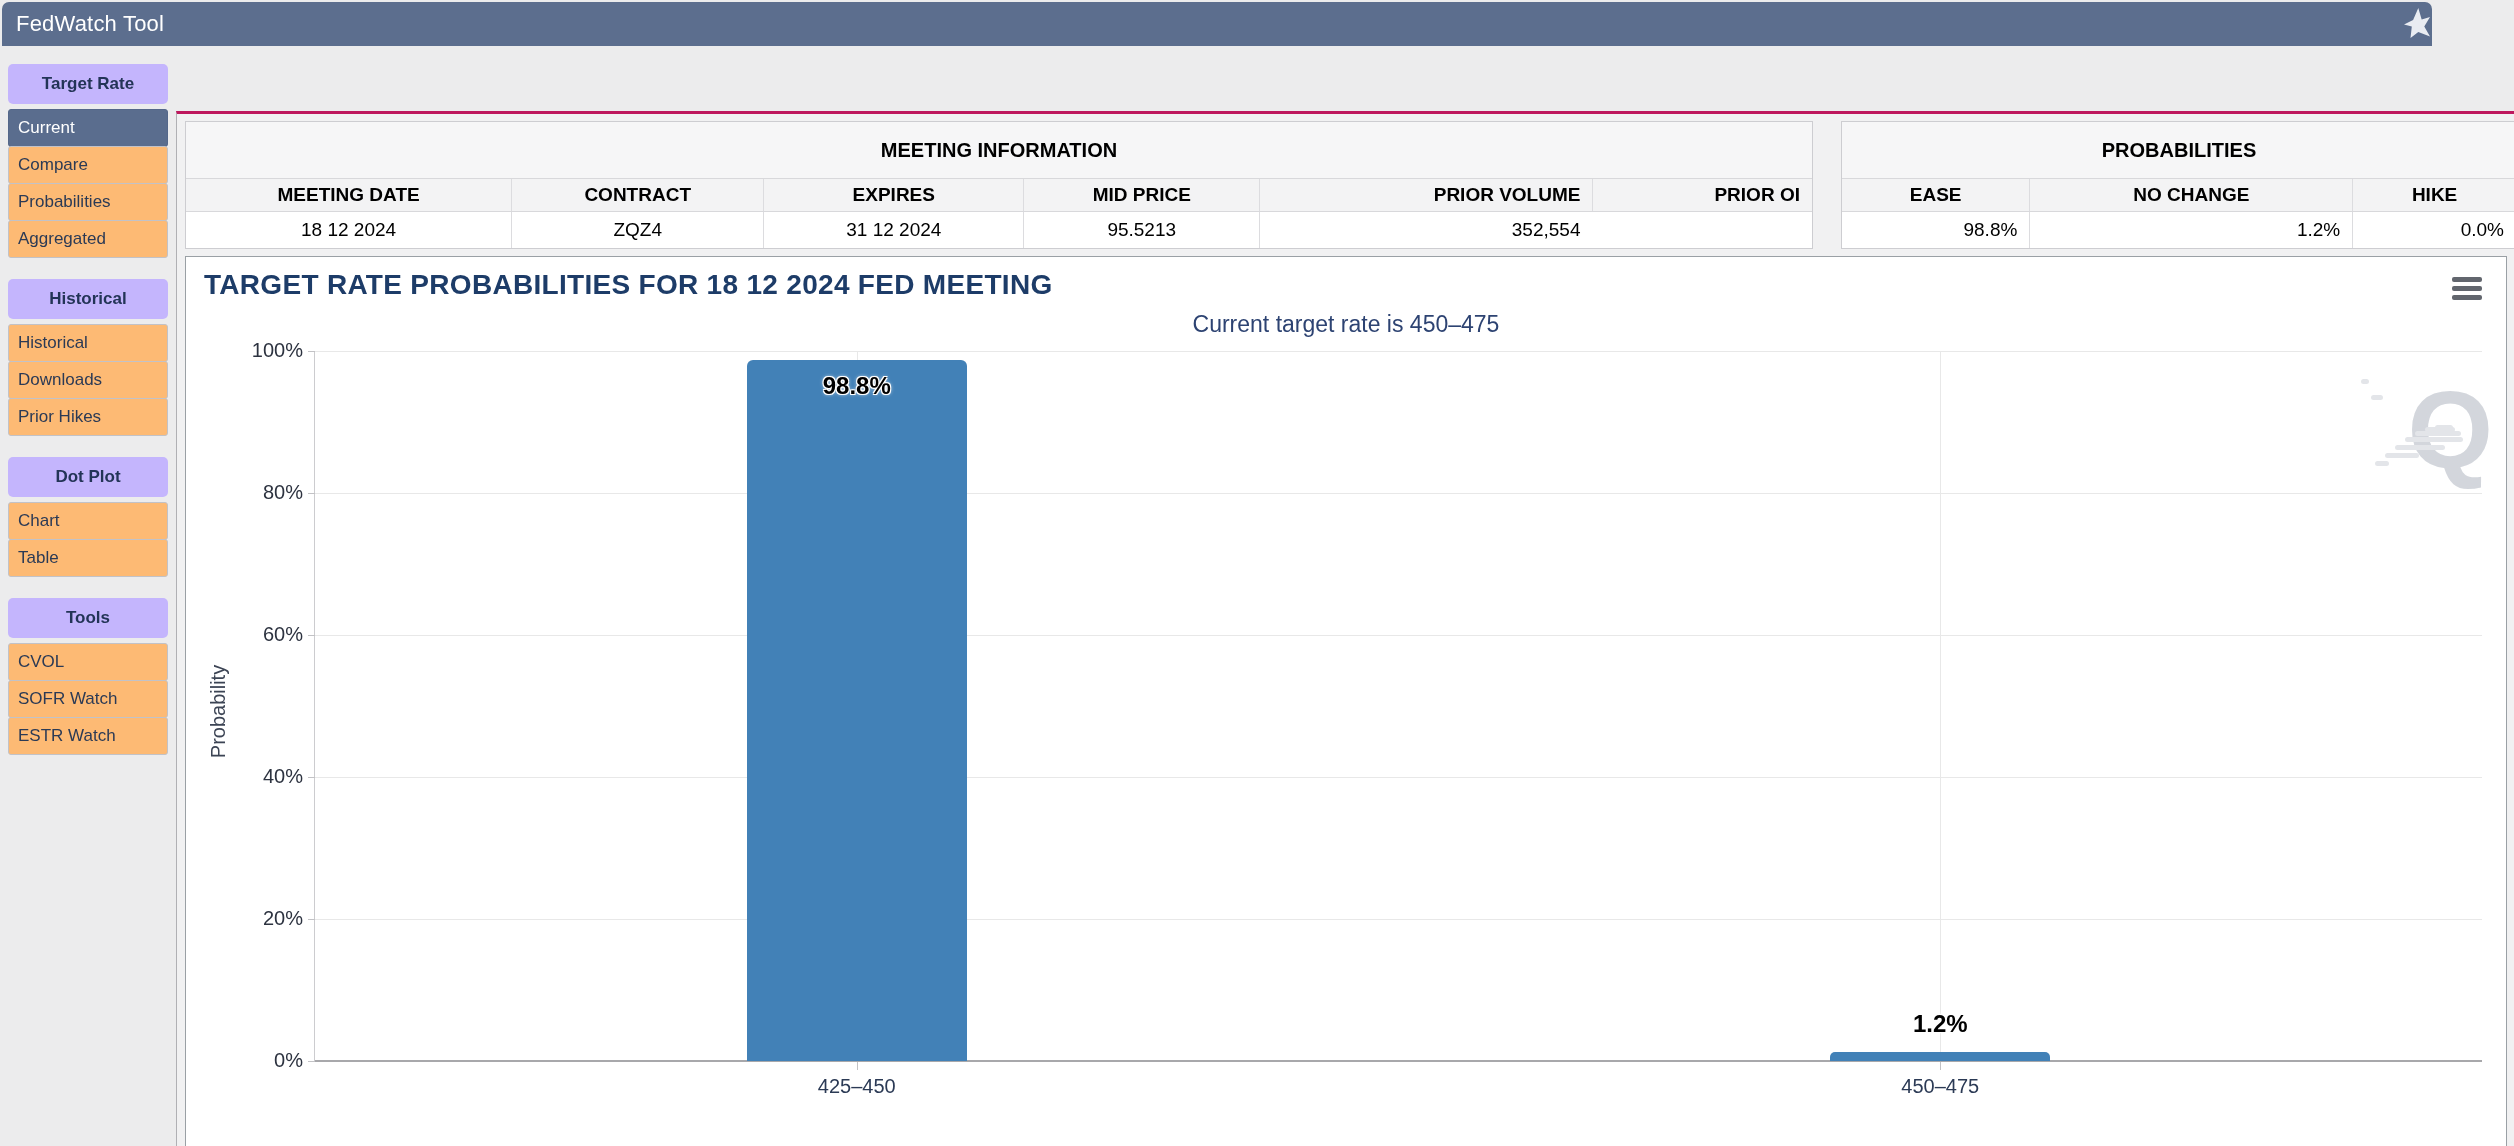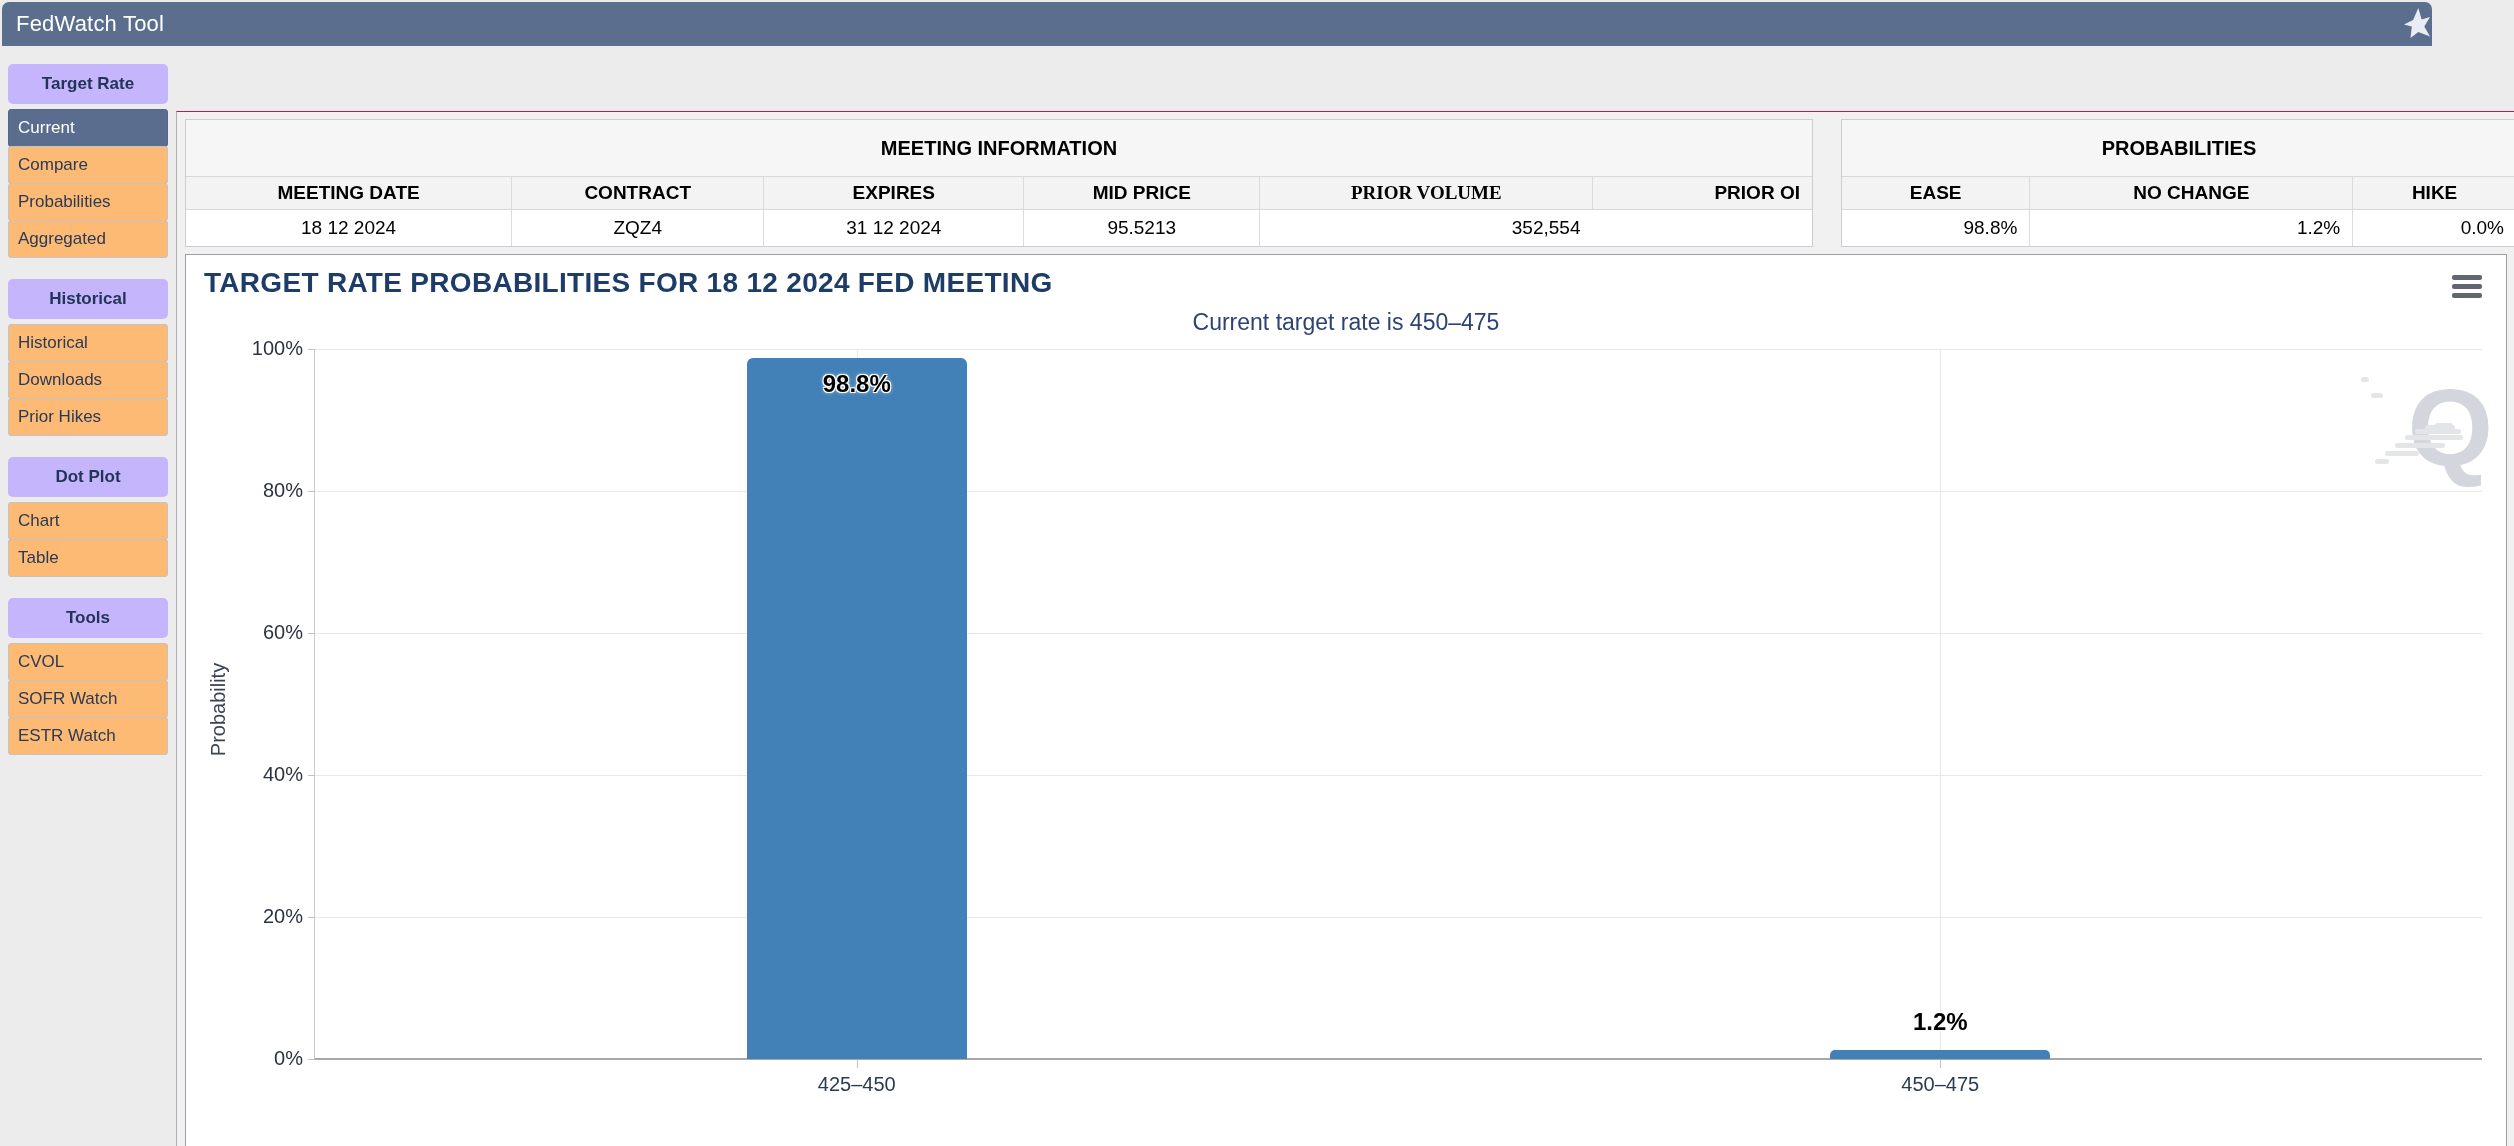--- a/index.html
+++ b/index.html
@@ -25,21 +25,21 @@
   .side-item.selected { background:#5a6d8e; border-color:#54678a; color:#ffffff; }
 
   
   .tabs { position:absolute; left:181px; top:64px; height:47px; display:flex; gap:6px; }
   .tab { height:45px; line-height:43px; padding:0 13px; background:#f5f5f6; border:1px solid #c8cbd2;
          color:#253554; font-size:17px; cursor:pointer; white-space:nowrap; }
   .tab.selected { background:#4d6078; border-color:#47597245; color:#ffffff; font-weight:bold; height:47px; }
 
   
   .content { position:absolute; left:176px; top:111px; width:2338px; height:1035px;
-             background:#f1f1f2; border-left:1px solid #b0b0b4; border-top:1px solid #be185d; overflow:hidden; }
+             background:#f1f1f2; border-left:1px solid #b0b0b4; border-top:3px solid #be185d; overflow:hidden; }
 
   .panel { position:absolute; background:#fdfdfd; border:1px solid #cdcdd1; }
   .panel-title { height:57px; line-height:57px; text-align:center; background:#f6f6f7;
                  border-bottom:1px solid #d8d8db; font-weight:bold; font-size:20px; color:#000; }
   .trow { display:grid; }
   .tcell { font-size:19px; color:#000; padding:0 12px; overflow:hidden; white-space:nowrap; }
   .thead-row { background:#f3f3f4; border-bottom:1px solid #d8d8db; }
   .thead-row .tcell { font-weight:bold; line-height:32px; }
   .tbody-row { background:#ffffff; }
   .tbody-row .tcell { line-height:36px; }
@@ -120,21 +120,21 @@
 
   <div class="content">
 
     <section class="panel" id="mi-panel">
       <div class="panel-title">MEETING INFORMATION</div>
       <div class="trow thead-row" id="mi-head" style="grid-template-columns: 20% 15.5% 16% 14.5% 20.5% 13.5%;">
           <div class="tcell" style="text-align: center;">MEETING DATE</div>
           <div class="tcell" style="text-align: center;">CONTRACT</div>
           <div class="tcell" style="text-align: center;">EXPIRES</div>
           <div class="tcell" style="text-align: center;">MID PRICE</div>
-          <div class="tcell" style="text-align: center; font-family: Liberation Serif, serif;">PRIOR VOLUME</div>
+          <div class="tcell" style="text-align: right;">PRIOR VOLUME</div>
           <div class="tcell" style="text-align: right;">PRIOR OI</div>
         </div>
       <div class="trow tbody-row" id="mi-body" style="grid-template-columns: 20% 15.5% 16% 14.5% 20.5% 13.5%;">
           <div class="tcell" style="text-align: center;">18 12 2024</div>
           <div class="tcell" style="text-align: center;">ZQZ4</div>
           <div class="tcell" style="text-align: center;">31 12 2024</div>
           <div class="tcell" style="text-align: center;">95.5213</div>
           <div class="tcell" style="text-align: right;">352,554</div>
         </div>
     </section>

